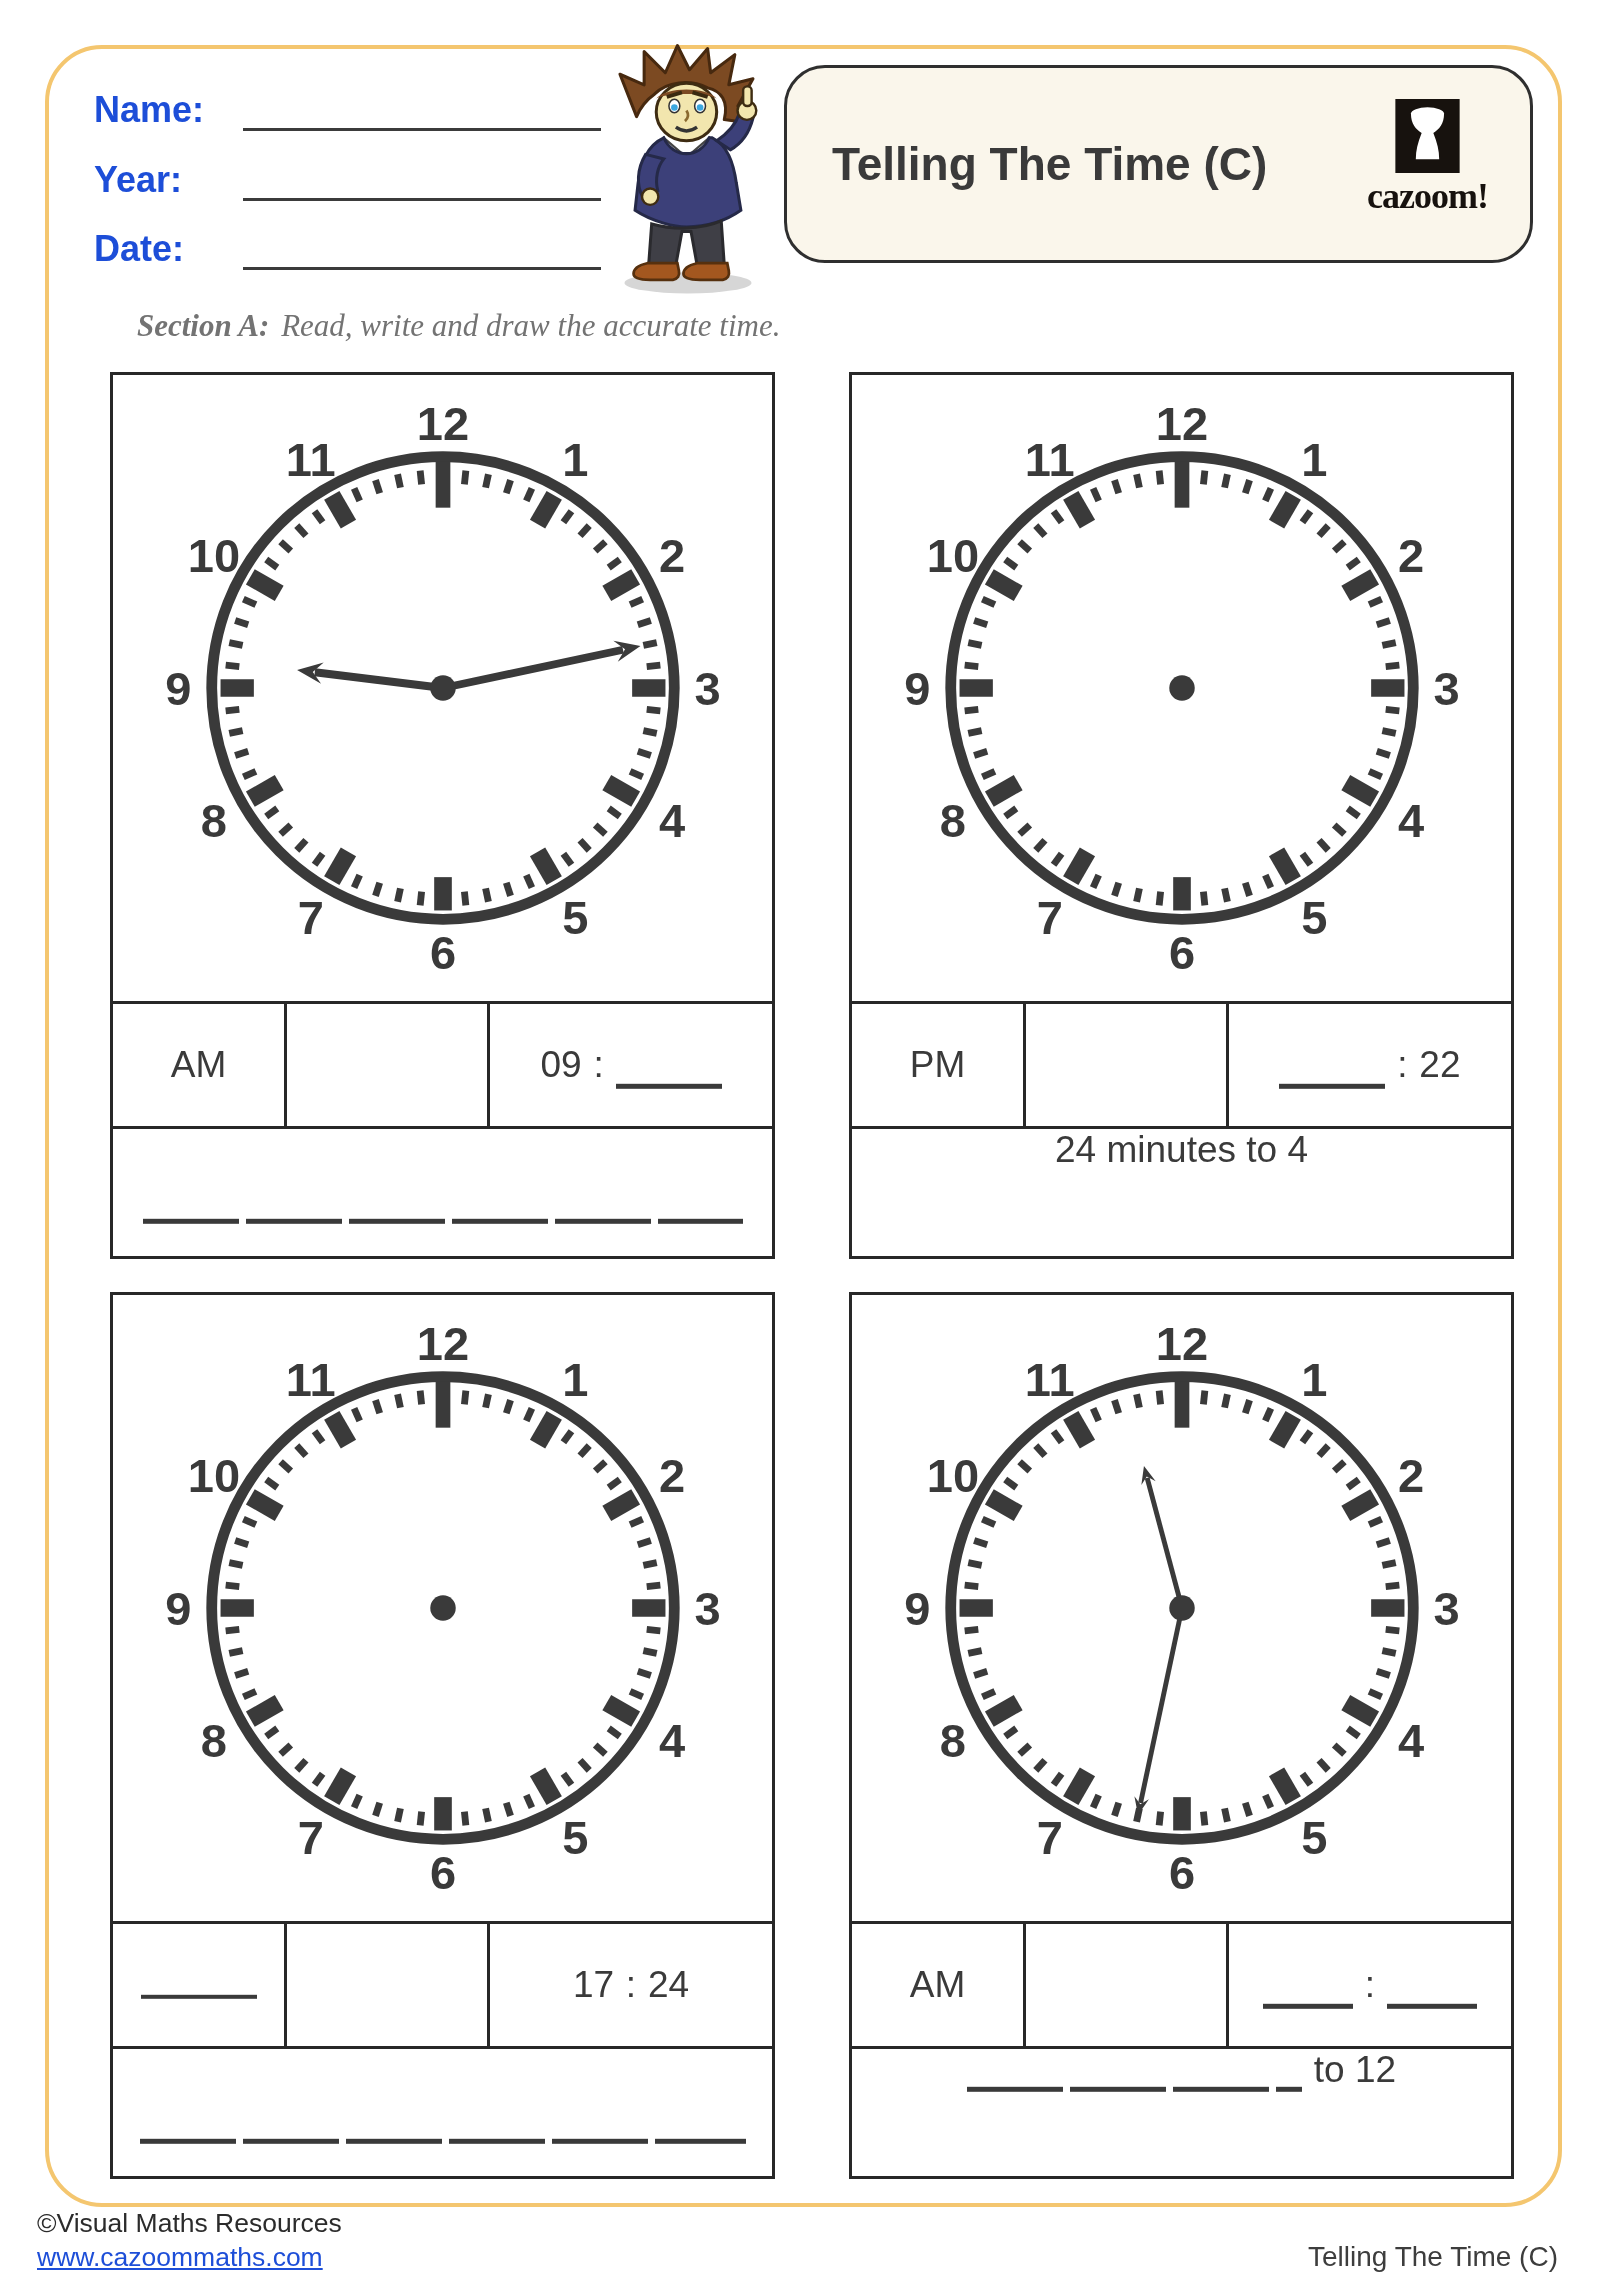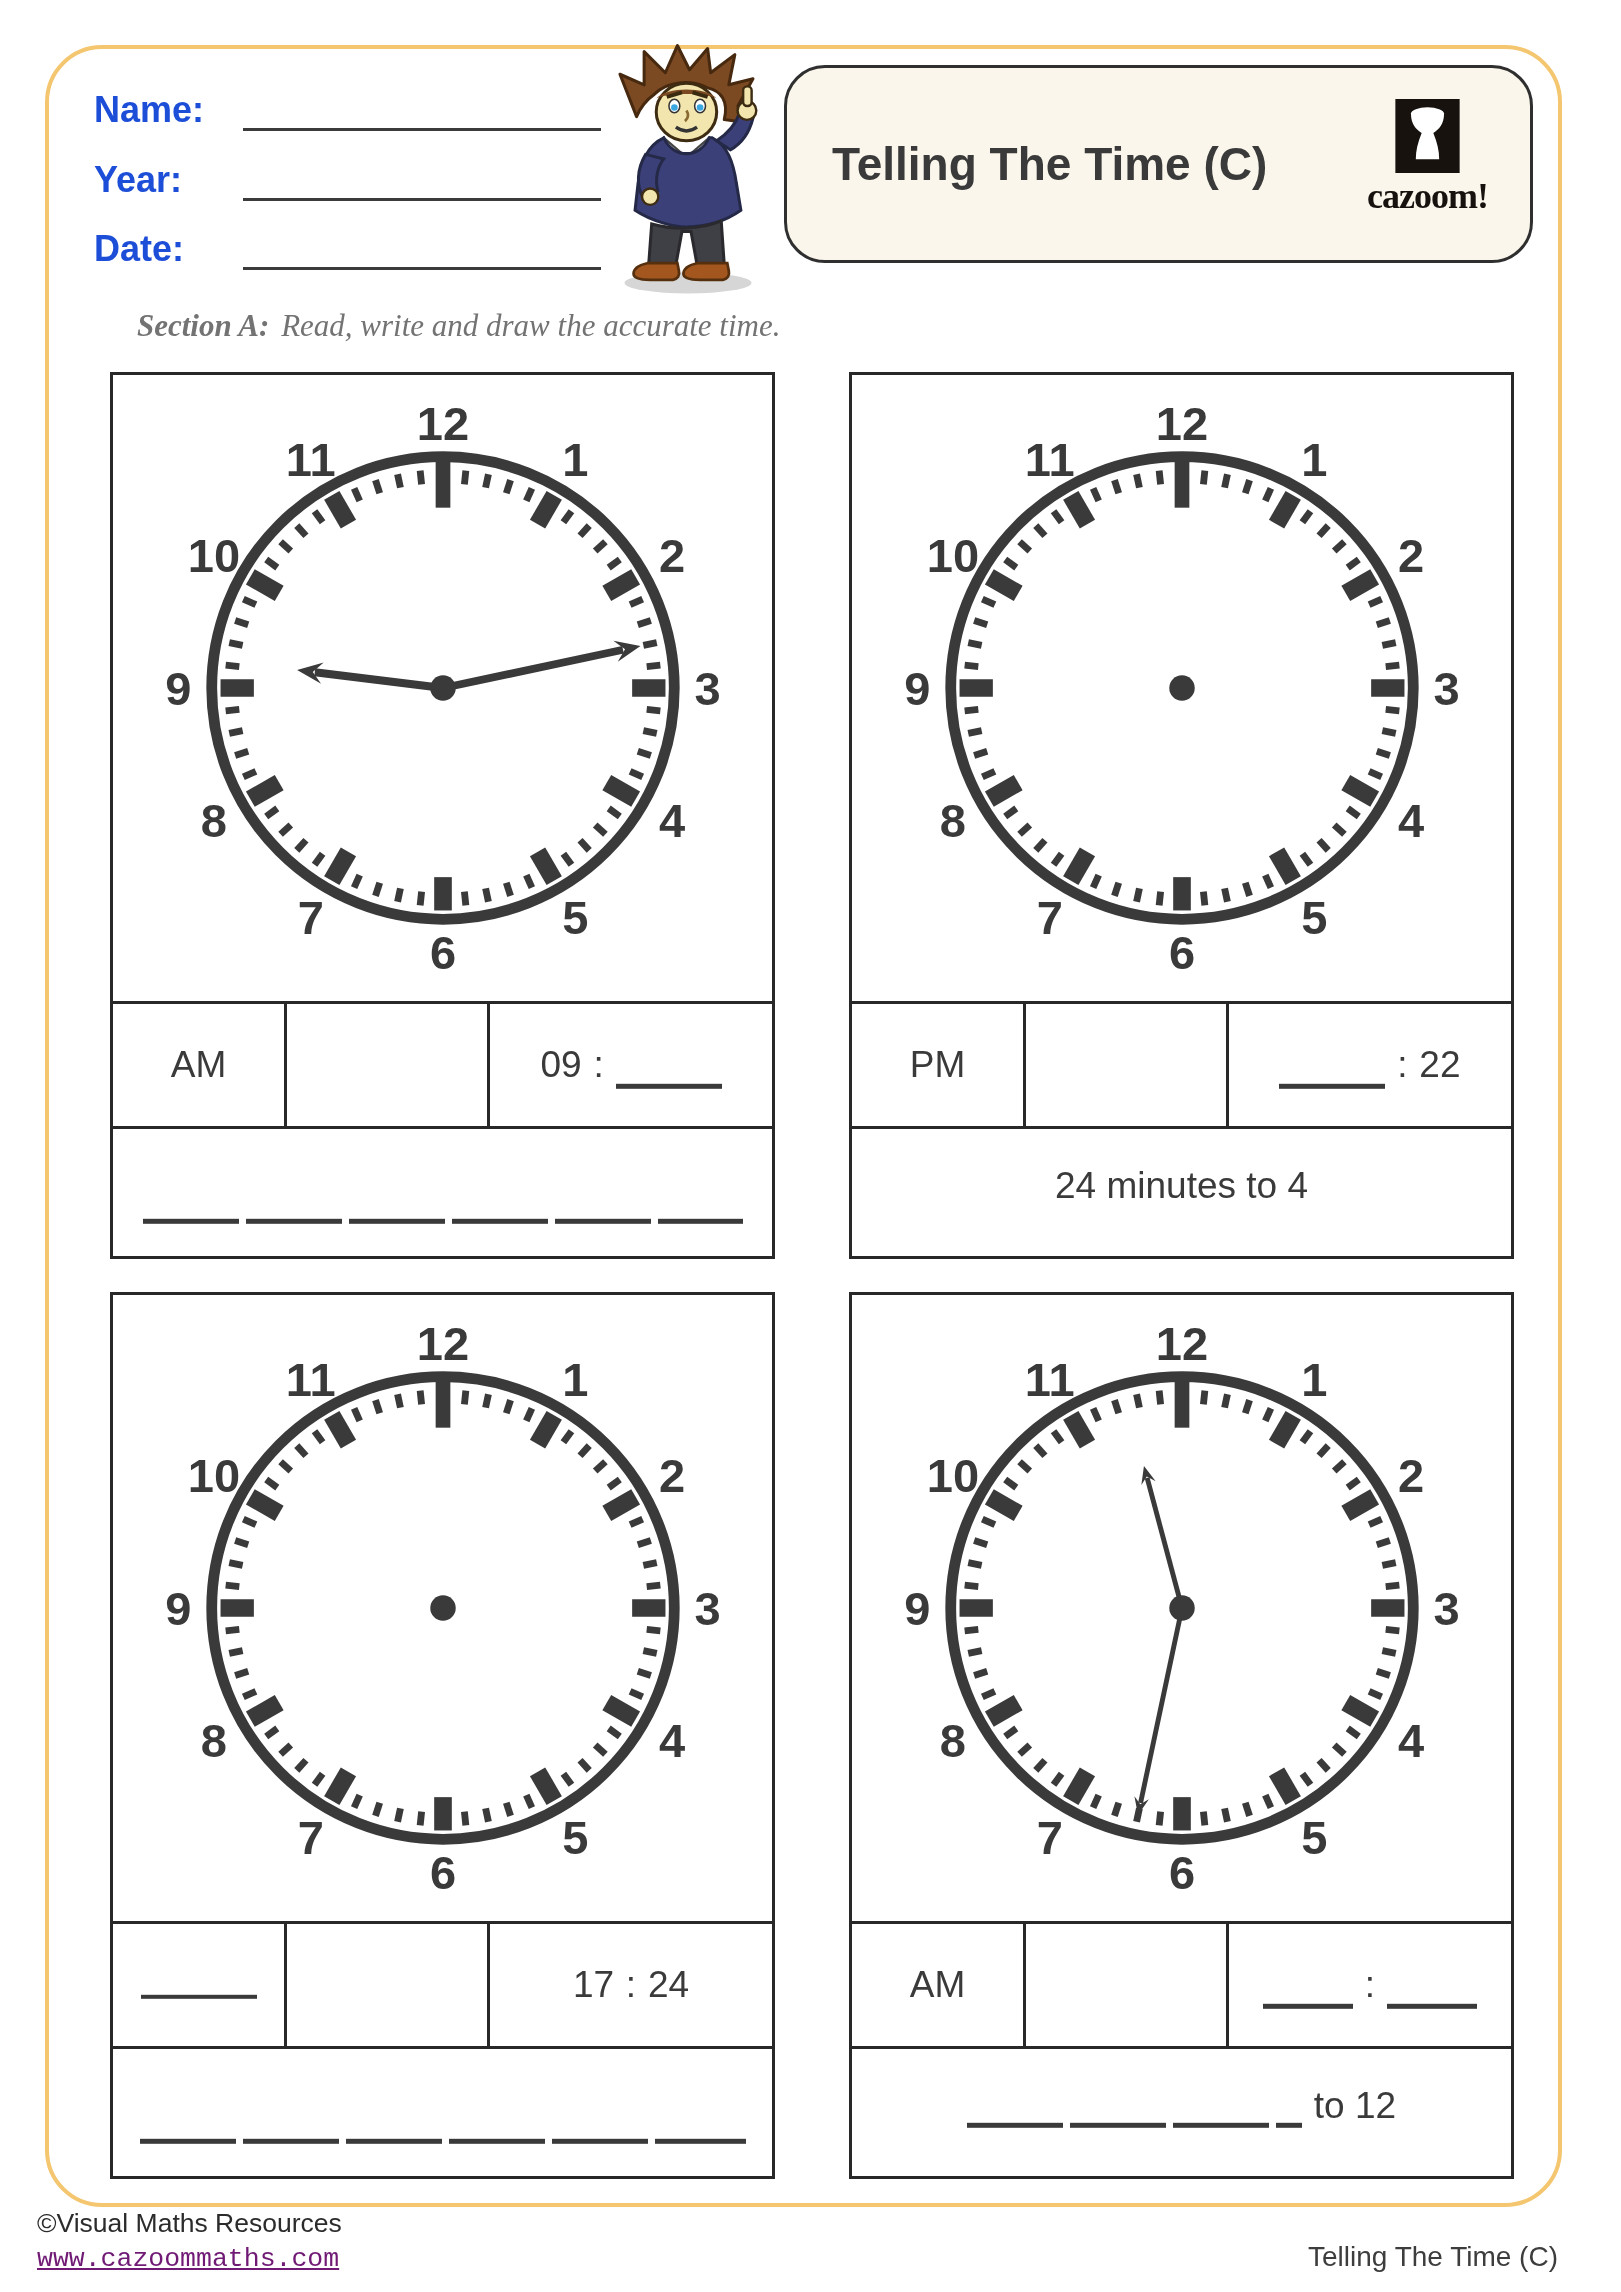--- a/index.html
+++ b/index.html
@@ -62,24 +62,24 @@
   .blank { display: inline-block; height: 4.9px; background: #3a3a3a; }
   .blank.long {
     background: repeating-linear-gradient(90deg, #3a3a3a 0 96px, rgba(255,255,255,0) 96px 103px);
   }
   .answer-row .blank { transform: translateY(11.8px); }
   .word-row {
     height: 130px; flex: none; border-top: 3.9px solid #282828;
     display: flex; align-items: flex-end; justify-content: center; padding-bottom: 42px; box-sizing: border-box;
   }
   .word-row .blank { transform: translateY(9.8px); }
-  .word-row.centered { align-items: center; padding-bottom: 13.7px; }
+  .word-row.centered { align-items: flex-start; padding-bottom: 13.7px; }
   
   .credit { position: absolute; left: 37px; top: 2207px; font-size: 26.5px; color: #2b2b2b; line-height: 1.28; }
-  .credit .link { color: #701a75; text-decoration: underline; cursor: pointer; font-family: Liberation Mono, monospace; }
+  .credit .link { color: #1d4ed8; text-decoration: underline; cursor: pointer; }
   .doc-title { position: absolute; right: 63px; top: 2241px; font-size: 28px; color: #3d3d3d; }
 </style>
 </head>
 <body>
 
 <div class="page">
   <div class="frame"></div>
 
   <div class="fields">
     <div class="field-row">

